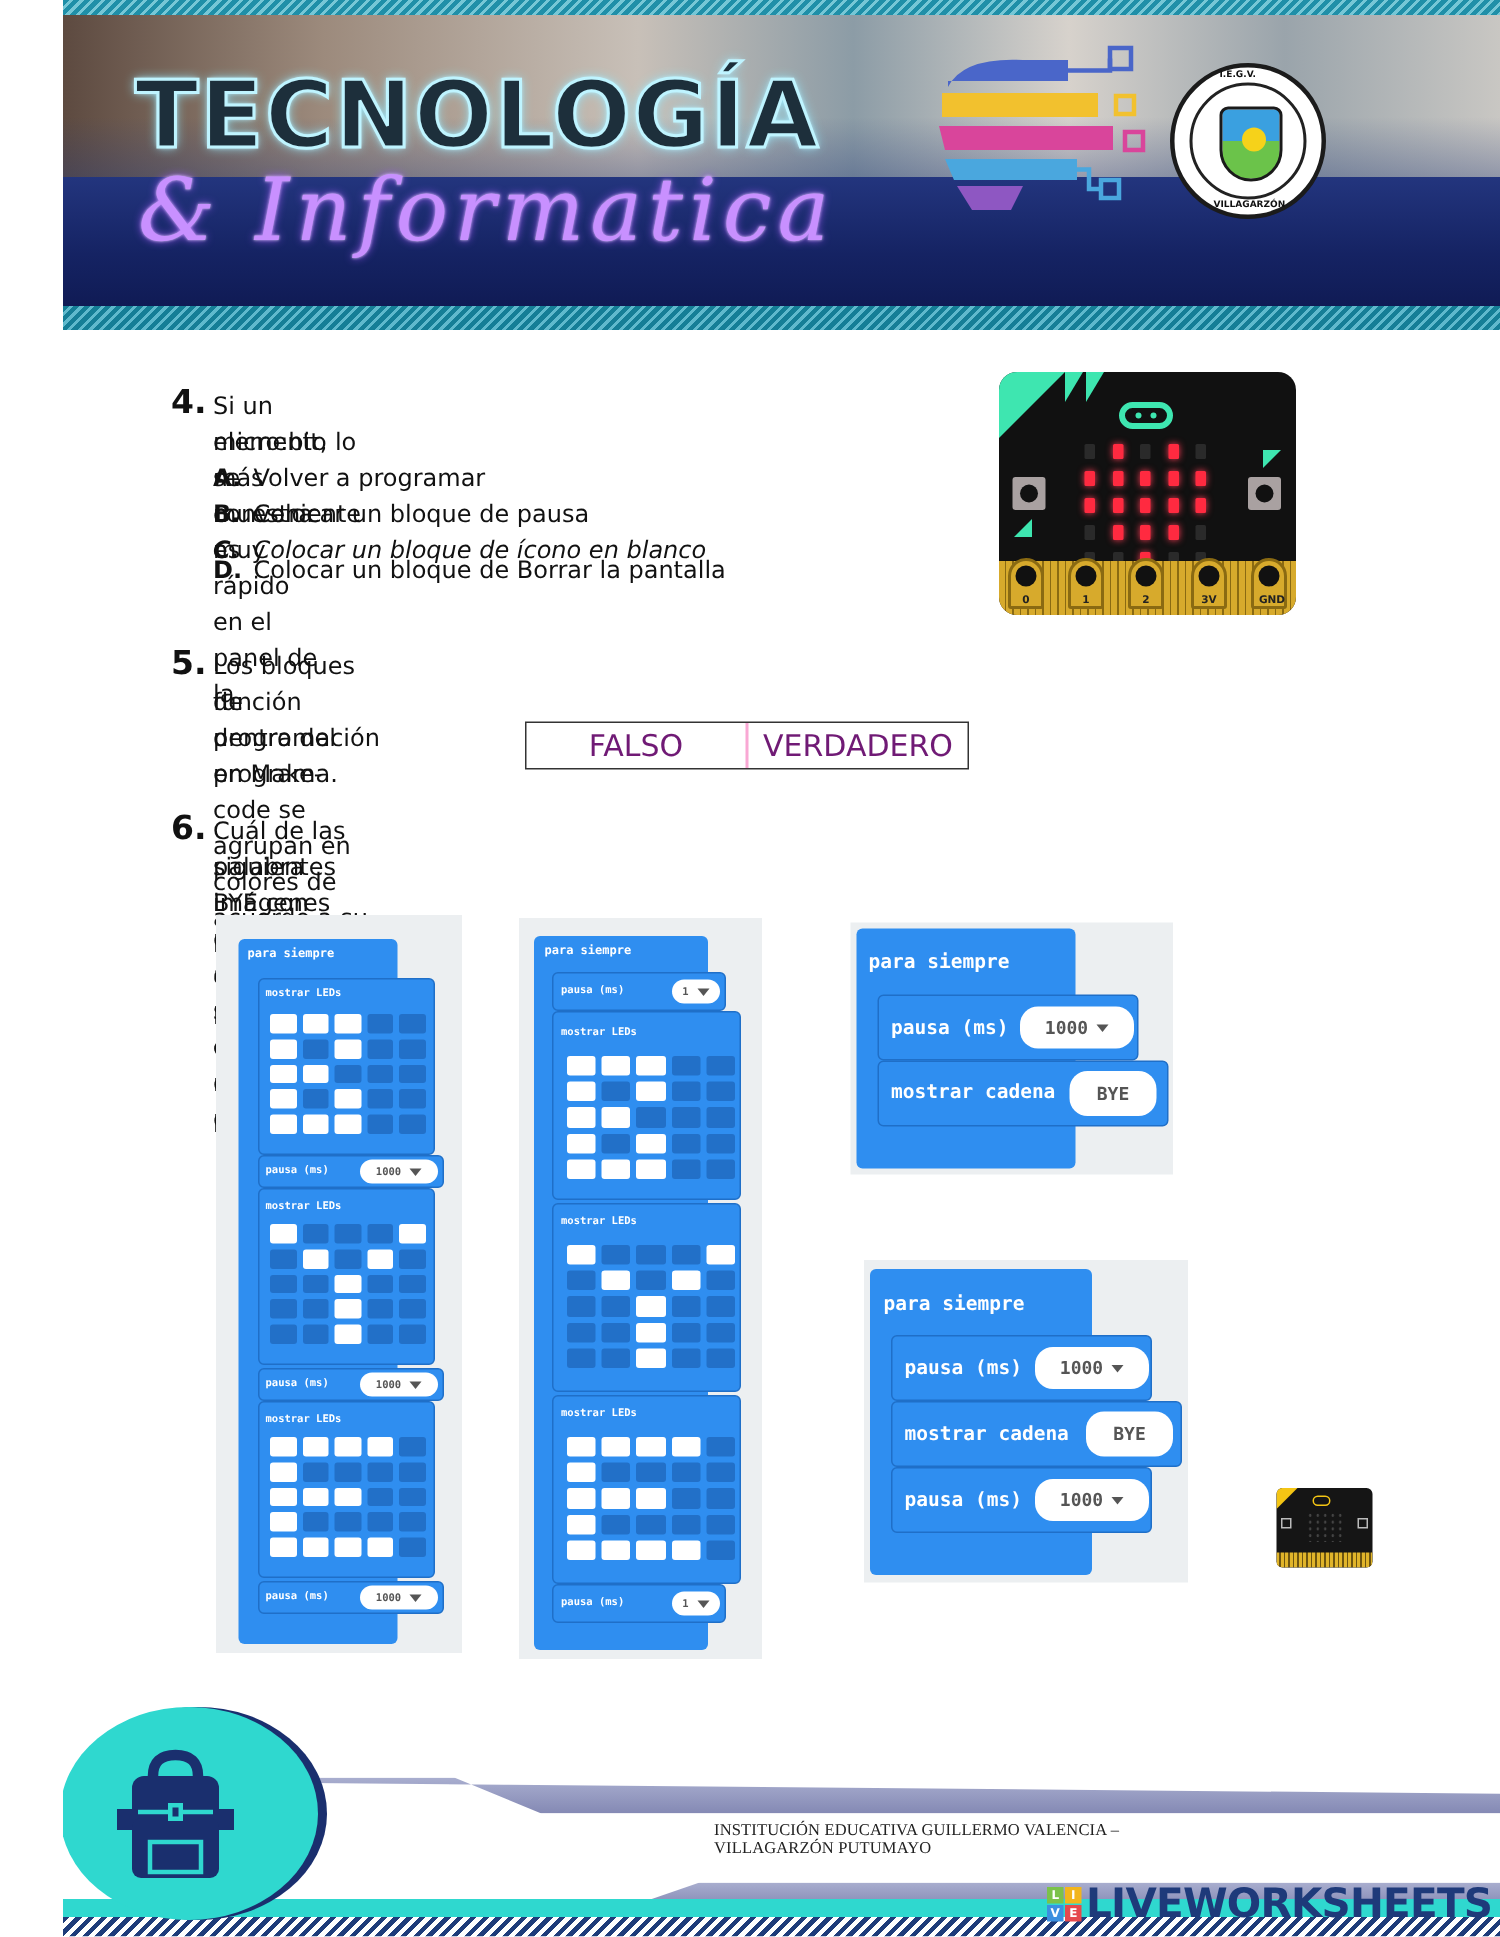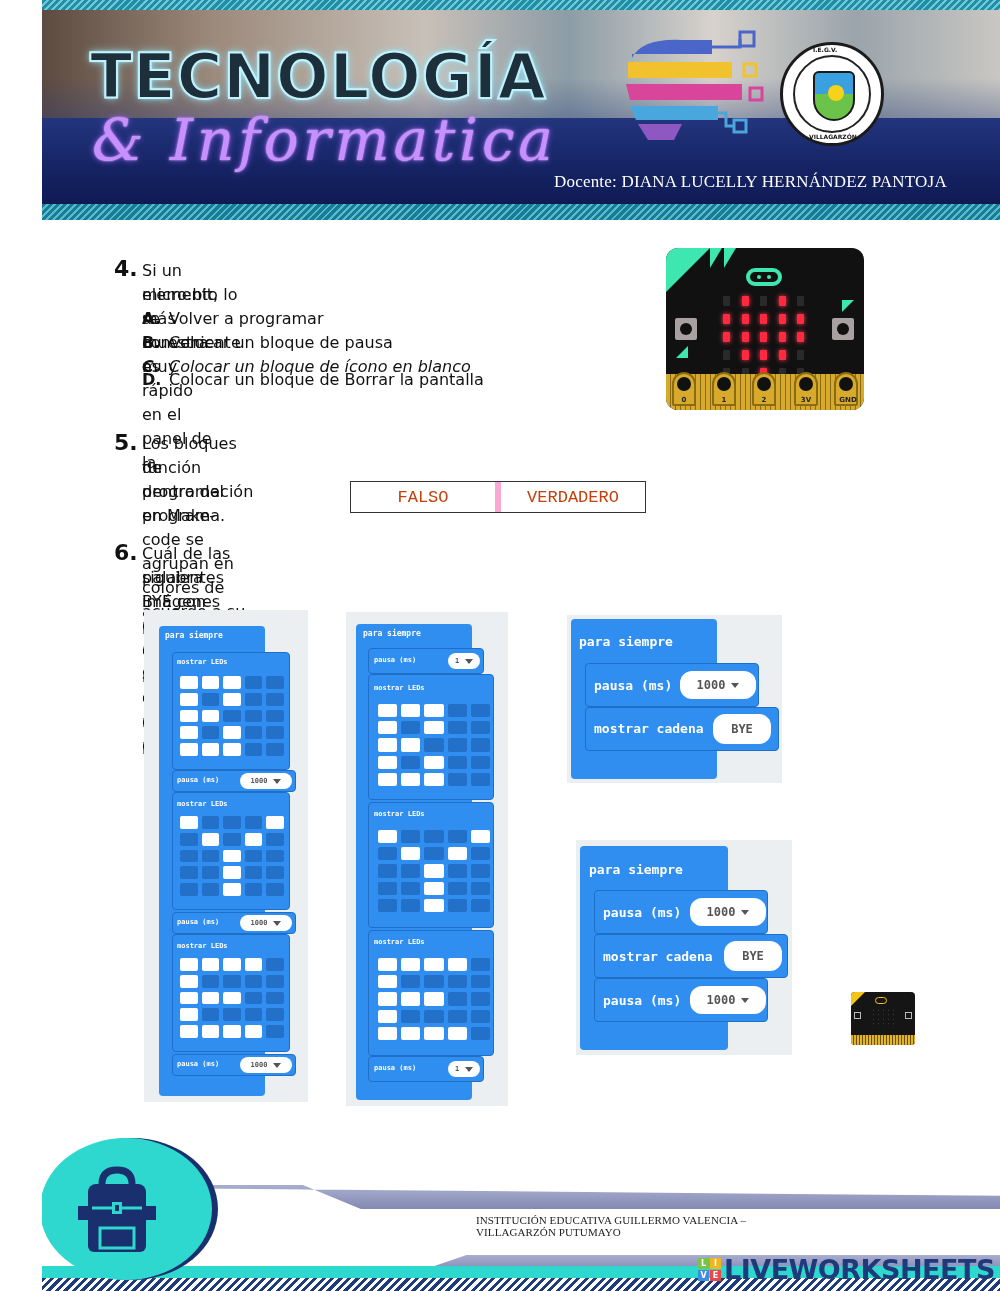--- a/index.html
+++ b/index.html
@@ -42,23 +42,23 @@
 
   
   .q { position: absolute; font-family: "DejaVu Sans", sans-serif; }
   .q-num { position: absolute; font-size: 22px; font-weight: bold; color: #111; }
   .q-text { position: absolute; font-size: 16px; line-height: 24px; color: #111; }
   .opt { position: absolute; font-size: 16px; line-height: 24px; color: #111; white-space: nowrap; }
   .opt b { font-weight: bold; display: inline-block; width: 27px; }
 
   .tf-table { position: absolute; left: 350px; top: 481px; width: 296px; height: 32px;
     border: 1px solid #333; display: flex; }
-  .tf-cell { flex: 1; display: flex; align-items: center; justify-content: center; font-size: 17px;
-    color: #c2410c; cursor: pointer; font-family: Liberation Mono, monospace; }
-  .tf-cell + .tf-cell { border-left: 6px solid #f9a8d4; }
+  .tf-cell { flex: 1; display: flex; align-items: center; justify-content: center; font-size: 20px;
+    color: #701a75; cursor: pointer; }
+  .tf-cell + .tf-cell { border-left: 2px solid #f9a8d4; }
 
   
   .mb-big { position: absolute; left: 666px; top: 248px; width: 198px; height: 162px; border-radius: 12px;
     background: #111; overflow: hidden; }
   .mb-corner { position: absolute; left: 0; top: 0; width: 0; height: 0; border-top: 44px solid #3ee6b0;
     border-right: 44px solid transparent; }
   .mb-tooth { position: absolute; top: 0; width: 0; height: 0; border-top: 20px solid #3ee6b0; border-right: 12px solid transparent; }
   .mb-eye { position: absolute; left: 80px; top: 20px; width: 36px; height: 18px; border: 4px solid #3ee6b0; border-radius: 10px; }
   .mb-eye::before, .mb-eye::after { content: ""; position: absolute; top: 3px; width: 4px; height: 4px; border-radius: 50%; background: #3ee6b0; }
   .mb-eye::before { left: 7px; } .mb-eye::after { right: 7px; }
@@ -150,21 +150,20 @@
   <div class="crest">
     <div class="crest-inner">
       <div class="crest-shield">
         <div class="crest-sun"></div>
       </div>
     </div>
     <div class="crest-text" style="left:30px; top:1px;">I.E.G.V.</div>
     <div class="crest-text" style="left:26px; top:88px;">VILLAGARZÓN</div>
   </div>
 
-  <div class="docente">Docente: DIANA LUCELLY HERNÁNDEZ PANTOJA</div>
 </div>
 
 <div class="q">
   <div class="q-num" style="left:114px; top:256px;">4.</div>
   <div class="q-text" style="left:142px; top:259px;">Si un elemento se muestra muy rápido en el panel de la</div>
   <div class="q-text" style="left:142px; top:283px;">micro:bit, lo más conveniente es</div>
 
   <div class="opt" style="left:142px; top:307px;"><b>A.</b><span>Volver a programar</span></div>
   <div class="opt" style="left:142px; top:331px;"><b>B.</b><span>Colocar un bloque de pausa</span></div>
   <div class="opt" style="left:142px; top:355px;font-style:italic;"><b>C.</b><span>Colocar un bloque de ícono en blanco</span></div>

